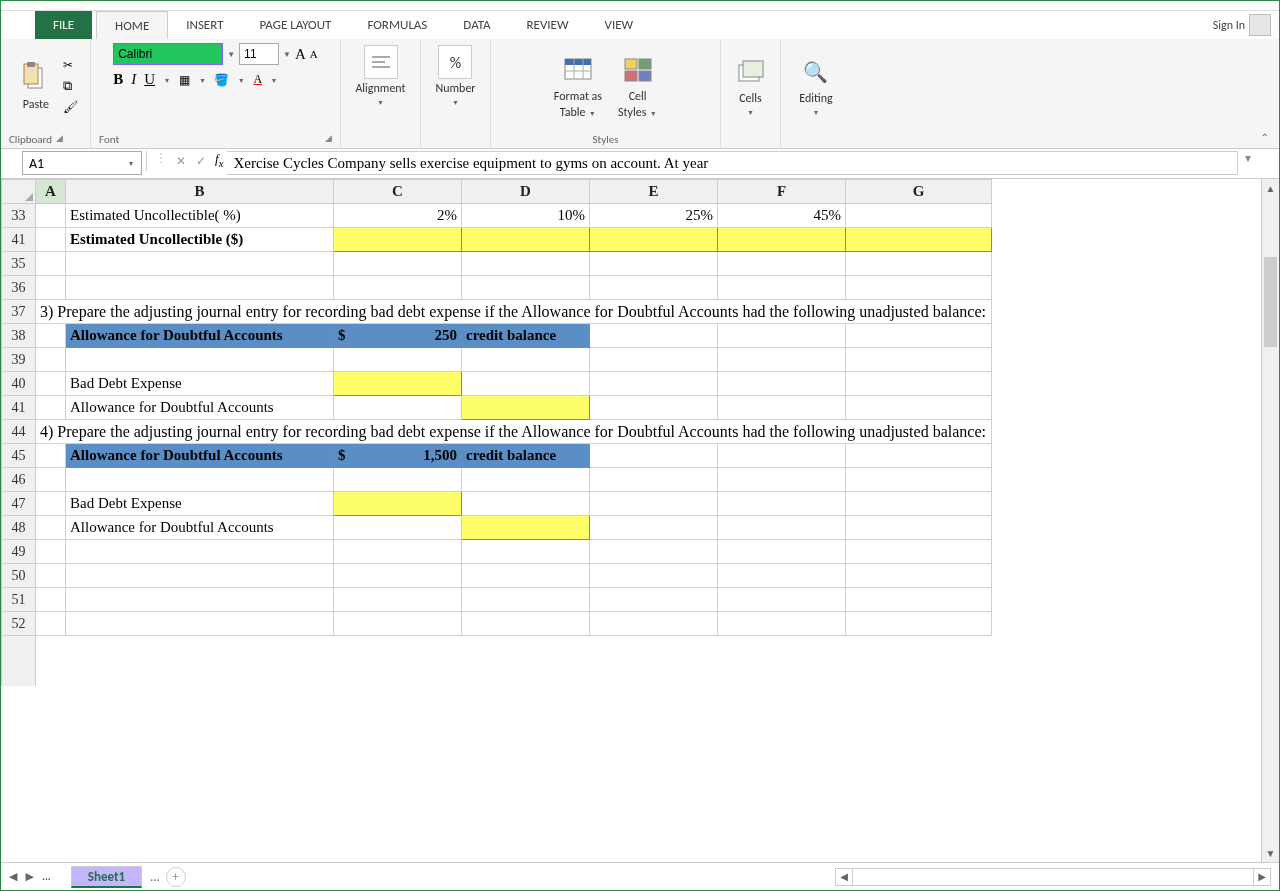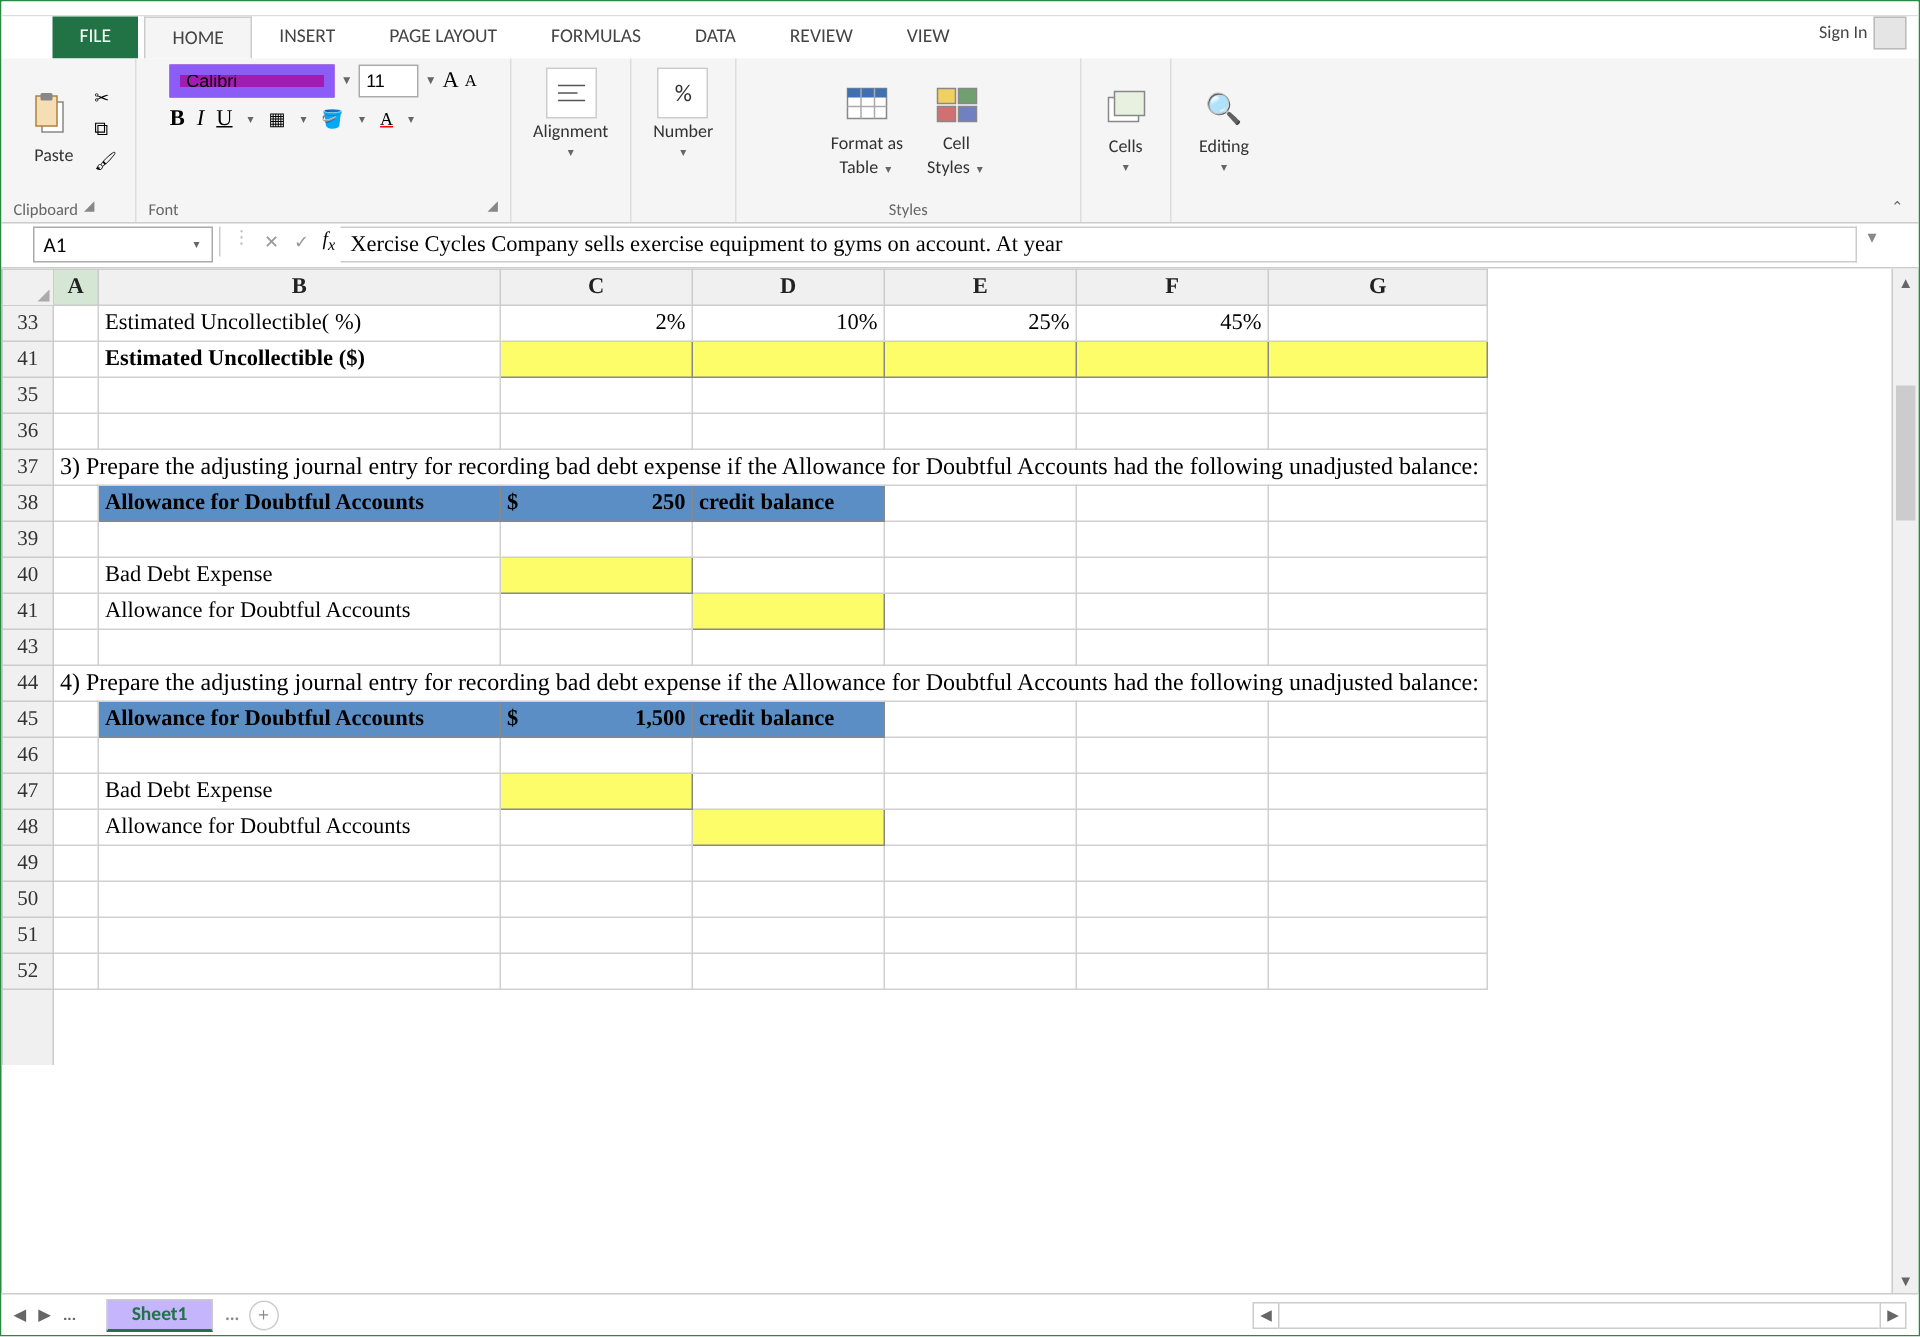--- a/index.html
+++ b/index.html
@@ -3,35 +3,35 @@
 <meta charset="utf-8">
 <style>
 * { box-sizing: border-box; margin: 0; padding: 0; }
 body { font-family: "Segoe UI", Calibri, sans-serif; font-size: 12px; background: #fff; color: #000; }
 .app { width: 1280px; height: 891px; border: 1px solid #2a8a42; position: relative; display: flex; flex-direction: column; }
 
 
 .titlebar { height: 10px; background: #fff; border-bottom: 1px solid #ddd; overflow: hidden; }
 
 
-.tabs { display: flex; align-items: flex-start; height: 28px; background: #fff; padding-left: 34px; }
+.tabs { display: flex; align-items: center; height: 28px; background: #fff; padding-left: 34px; }
 .tab { padding: 0 18px; height: 28px; line-height: 28px; font-size: 13px; color: #444; cursor: pointer; }
 .tab.file { background: #217346; color: #fff; font-weight: 400; margin-right: 4px; }
 .tab.active { border: 1px solid #ccc; border-bottom: none; background: #f5f5f5; font-weight: 400; }
 .signin { margin-left: auto; margin-right: 8px; display: flex; align-items: center; gap: 4px; color: #444; }
 .signin .avatar { width: 22px; height: 22px; background: #e5e5e5; border: 1px solid #bbb; }
 
 
 .ribbon { height: 110px; background: #f5f5f5; border-bottom: 1px solid #ccc; display: flex; position: relative; }
 .group { border-right: 1px solid #ddd; display: flex; flex-direction: column; justify-content: flex-end; align-items: center; padding: 4px 8px 2px; }
 .group-label { font-size: 11px; color: #666; margin-top: 4px; }
 .group-body { flex: 1; display: flex; align-items: center; gap: 4px; }
 .big-btn { display: flex; flex-direction: column; align-items: center; gap: 2px; padding: 2px 6px; cursor: pointer; font-size: 12px; color: #333; }
 .big-btn .ico { width: 34px; height: 34px; display: flex; align-items: center; justify-content: center; }
-.font-box { width: 110px; height: 22px; border: 7px solid #8b5cf6; background: #a21caf; padding: 0 4px; font-size: 12px; }
+.font-box { width: 110px; height: 22px; border: 1px solid #8b5cf6; background: #22c55e; padding: 0 4px; font-size: 12px; }
 .size-box { width: 40px; height: 22px; border: 1px solid #aaa; background: #fff; padding: 0 4px; font-size: 12px; }
 .dd { font-size: 8px; color: #666; padding: 0 2px; }
 .collapse-caret { position: absolute; right: 10px; bottom: 4px; font-size: 10px; color: #666; cursor: pointer; }
 .dialog-launcher { font-size: 9px; color: #888; margin-left: 4px; }
 
 
 .formula-bar { height: 30px; border-bottom: 1px solid #ccc; display: flex; align-items: flex-start; background: #fff; padding: 2px 21px; }
 .name-box { width: 120px; height: 24px; border: 1px solid #aaa; padding: 0 6px; font-size: 14px; display: flex; align-items: center; justify-content: space-between; }
 .fb-sep { width: 1px; height: 20px; background: #ccc; margin: 0 4px; }
 .fb-btn { width: 20px; height: 20px; display: flex; align-items: center; justify-content: center; color: #999; cursor: pointer; }
@@ -365,30 +365,20 @@
         <tr>
               <th class="rowhdr">41</th>
           <td></td>
           <td class="left">Allowance for Doubtful Accounts</td>
           <td></td>
           <td class="yellow"></td>
           <td></td>
               <td></td>
               <td></td>
         </tr>
-        <tr>
-              <th class="rowhdr">43</th>
-              <td></td>
-              <td></td>
-              <td></td>
-              <td></td>
-              <td></td>
-              <td></td>
-              <td></td>
-            </tr>
 
         <tr class="tall">
               <th class="rowhdr">44</th>
           <td colspan="7" style="border:1px solid #d0d0d0;font-size:16px;line-height:20px;">4) Prepare the adjusting journal entry for recording bad debt expense if the Allowance for Doubtful Accounts had the following unadjusted balance:</td>
         </tr>
         <tr>
               <th class="rowhdr">45</th>
           <td></td>
           <td class="blue left">Allowance for Doubtful Accounts</td>
           <td class="blue right bold"><span style="float:left">$</span><span>1,500</span></td>

